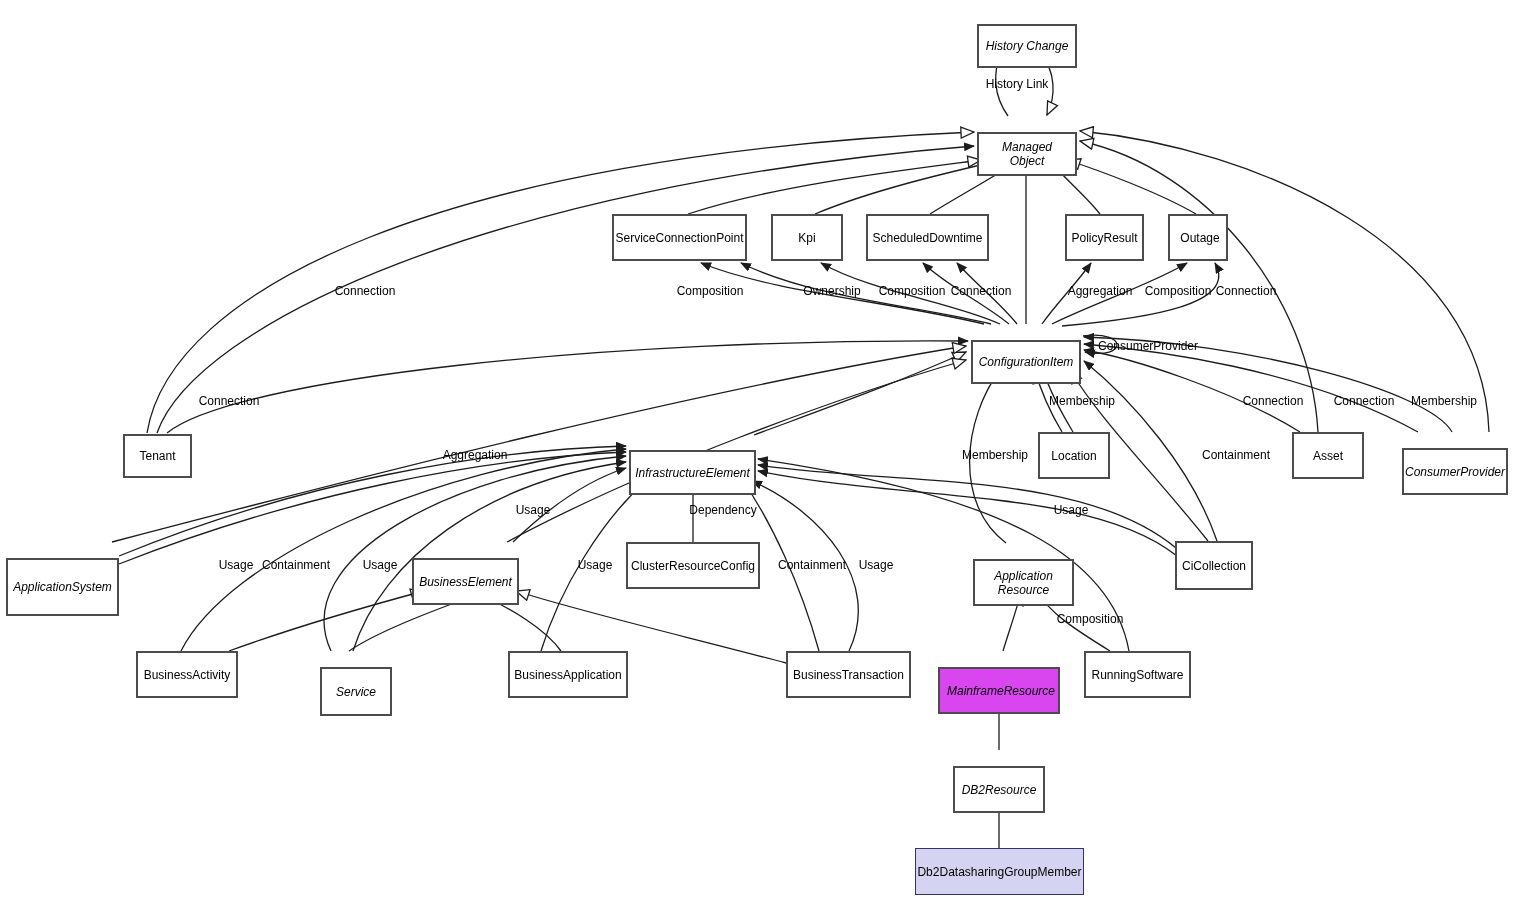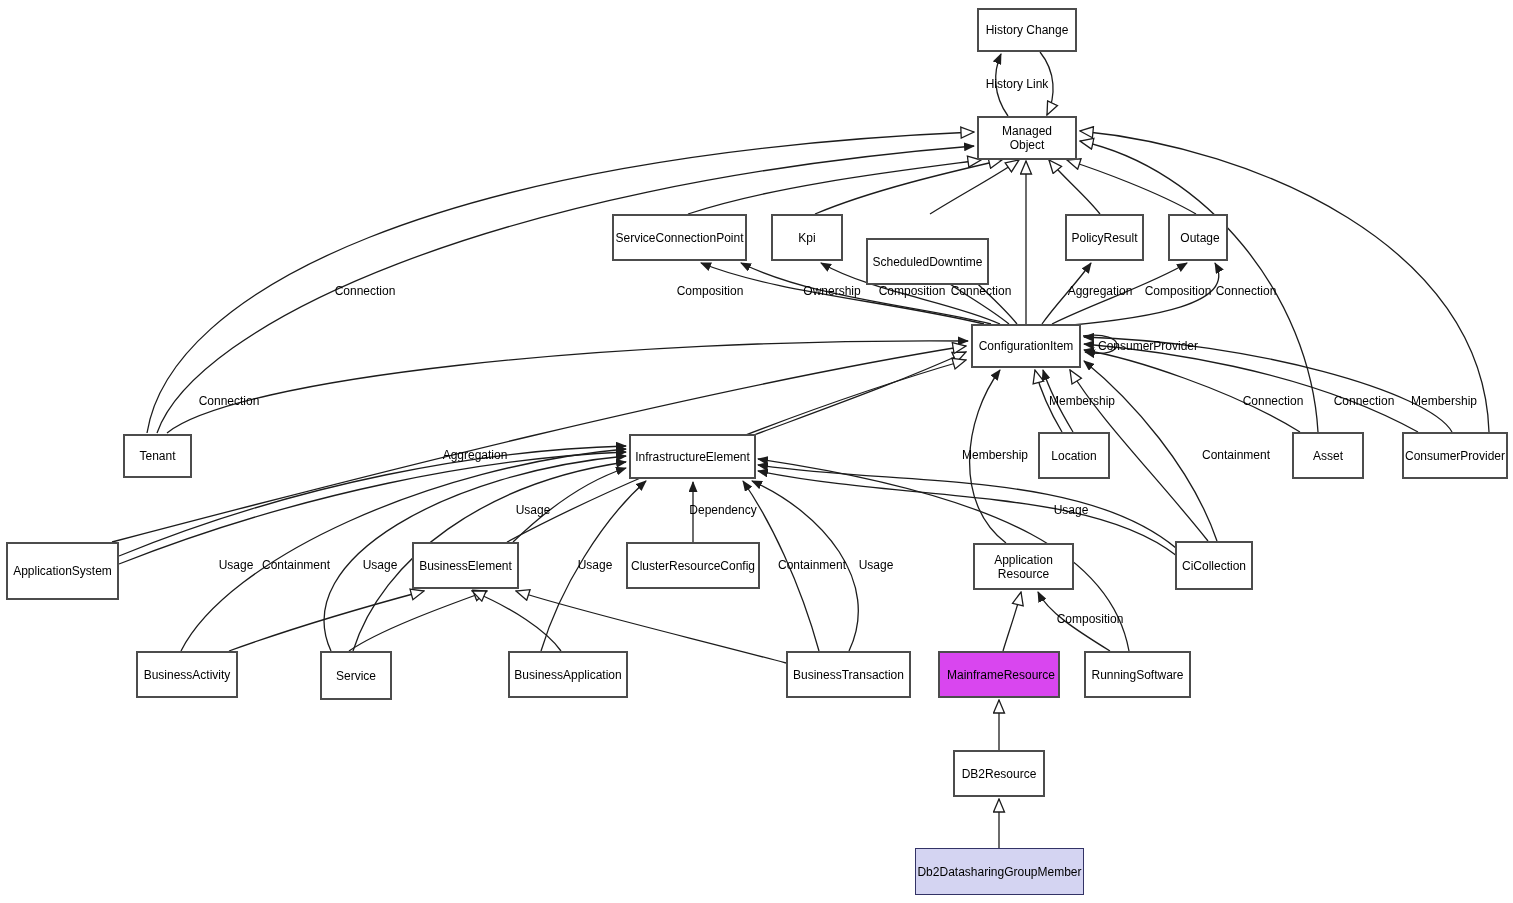--- a/index.html
+++ b/index.html
@@ -2,21 +2,21 @@
 <html><head>
 <meta charset="utf-8">
 <style>
   html,body{margin:0;padding:0;background:#ffffff;}
   #canvas{position:relative;width:1513px;height:903px;background:#ffffff;overflow:hidden;
           font-family:"Liberation Sans", sans-serif;}
   #edges{position:absolute;left:0;top:0;width:1513px;height:903px;}
   .class-box{position:absolute;box-sizing:border-box;display:flex;align-items:center;justify-content:center;
              text-align:center;font-size:12px;color:#000;background:#fff;border:2px solid #4c4c4c;
              padding:2px 4px;cursor:pointer;}
-  .class-box.italic{}
+  .class-box.italic{font-style:italic;margin-top:16px;}
   .class-box.highlight{border:1px solid #333366;}
   .edge-label{position:absolute;transform:translate(-50%,-50%);font-size:12px;color:#000;white-space:nowrap;}
 </style>
 </head>
 <body>
 
 <div id="canvas">
   <svg id="edges" viewBox="0 0 1513 903" xmlns="http://www.w3.org/2000/svg">
     <defs>
       <marker id="m-open" markerUnits="userSpaceOnUse" markerWidth="15" markerHeight="13" viewBox="0 0 15 13" refX="14" refY="6.5" orient="auto">
@@ -89,21 +89,21 @@
       </div>
       <div class="class-box italic" style="left: 977px; top: 116px; width: 100px; height: 44px; background: rgb(255, 255, 255);">
         <span>Managed Object</span>
       </div>
       <div class="class-box" style="left: 612px; top: 214px; width: 135px; height: 47px; background: rgb(255, 255, 255);">
         <span>ServiceConnectionPoint</span>
       </div>
       <div class="class-box" style="left: 771px; top: 214px; width: 72px; height: 47px; background: rgb(255, 255, 255);">
         <span>Kpi</span>
       </div>
-      <div class="class-box" style="left: 866px; top: 214px; width: 123px; height: 47px; background: rgb(255, 255, 255); margin-top: 24px;">
+      <div class="class-box" style="left: 866px; top: 214px; width: 123px; height: 47px; background: rgb(255, 255, 255);">
         <span>ScheduledDowntime</span>
       </div>
       <div class="class-box" style="left: 1065px; top: 214px; width: 79px; height: 47px; background: rgb(255, 255, 255);">
         <span>PolicyResult</span>
       </div>
       <div class="class-box" style="left: 1168px; top: 214px; width: 60px; height: 47px; background: rgb(255, 255, 255); padding-left: 8px;">
         <span>Outage</span>
       </div>
       <div class="class-box italic" style="left: 971px; top: 324px; width: 110px; height: 44px; background: rgb(255, 255, 255);">
         <span>ConfigurationItem</span>

